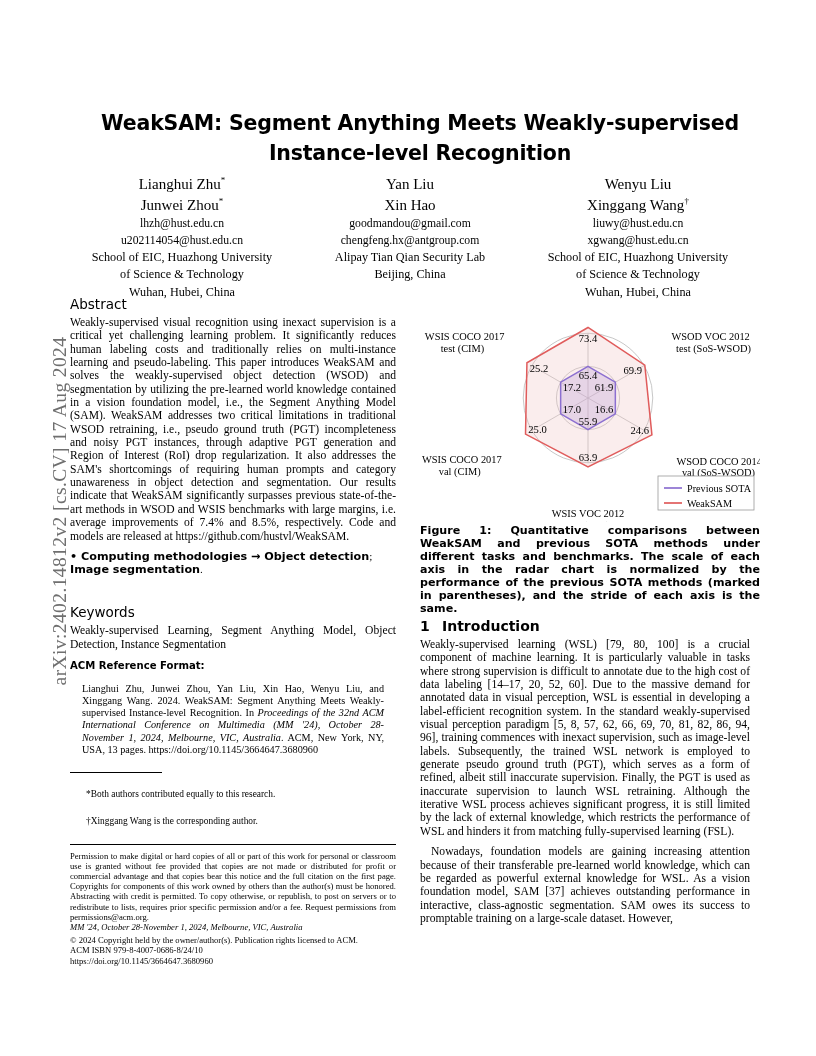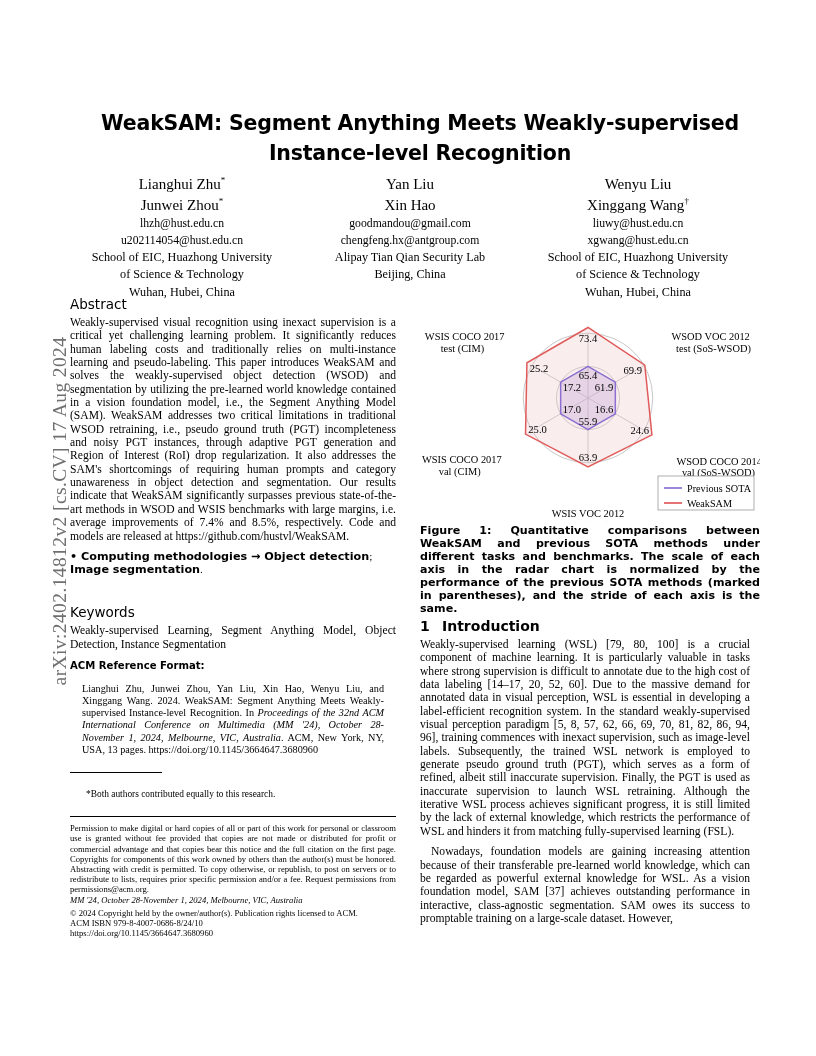--- a/index.html
+++ b/index.html
@@ -211,20 +211,21 @@
     </div>
 
     <h2 class="sec" style="margin-top:28px;">Keywords</h2>
     <p class="body">Weakly-supervised Learning, Segment Anything Model, Object Detection, Instance Segmentation</p>
 
     <div class="refhead">ACM Reference Format:</div>
     <p class="ref"><span>Lianghui Zhu, Junwei Zhou, Yan Liu, Xin Hao, Wenyu Liu, and Xinggang Wang. 2024. WeakSAM: Segment Anything Meets Weakly-supervised Instance-level Recognition. In </span><i>Proceedings of the 32nd ACM International Conference on Multimedia (MM '24), October 28-November 1, 2024, Melbourne, VIC, Australia</i><span>. ACM, New York, NY, USA, 13 pages. https://doi.org/10.1145/3664647.3680960</span></p>
 
     <div class="rule-short"></div>
     <p class="fn">*Both authors contributed equally to this research.</p>
+    <p class="fn">†Xinggang Wang is the corresponding author.</p>
 
     <div class="rule-full"></div>
     <p class="cc">Permission to make digital or hard copies of all or part of this work for personal or classroom use is granted without fee provided that copies are not made or distributed for profit or commercial advantage and that copies bear this notice and the full citation on the first page. Copyrights for components of this work owned by others than the author(s) must be honored. Abstracting with credit is permitted. To copy otherwise, or republish, to post on servers or to redistribute to lists, requires prior specific permission and/or a fee. Request permissions from permissions@acm.org.</p>
     <p class="cc it">MM '24, October 28-November 1, 2024, Melbourne, VIC, Australia</p>
     <div class="cc-gap"></div>
     <p class="cc">© 2024 Copyright held by the owner/author(s). Publication rights licensed to ACM.</p>
     <p class="cc">ACM ISBN 979-8-4007-0686-8/24/10</p>
     <p class="cc">https://doi.org/10.1145/3664647.3680960</p>
   </div>
 

